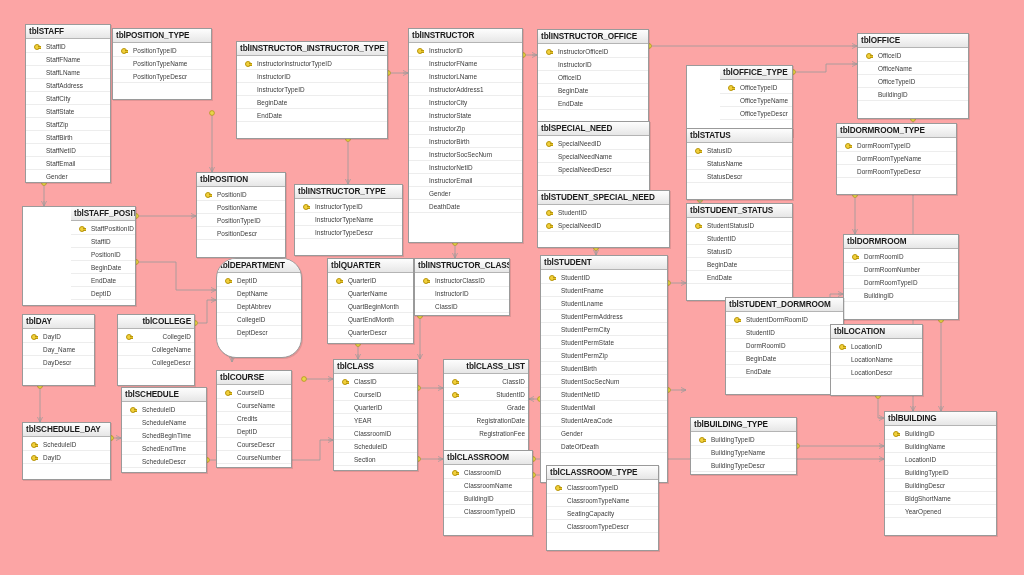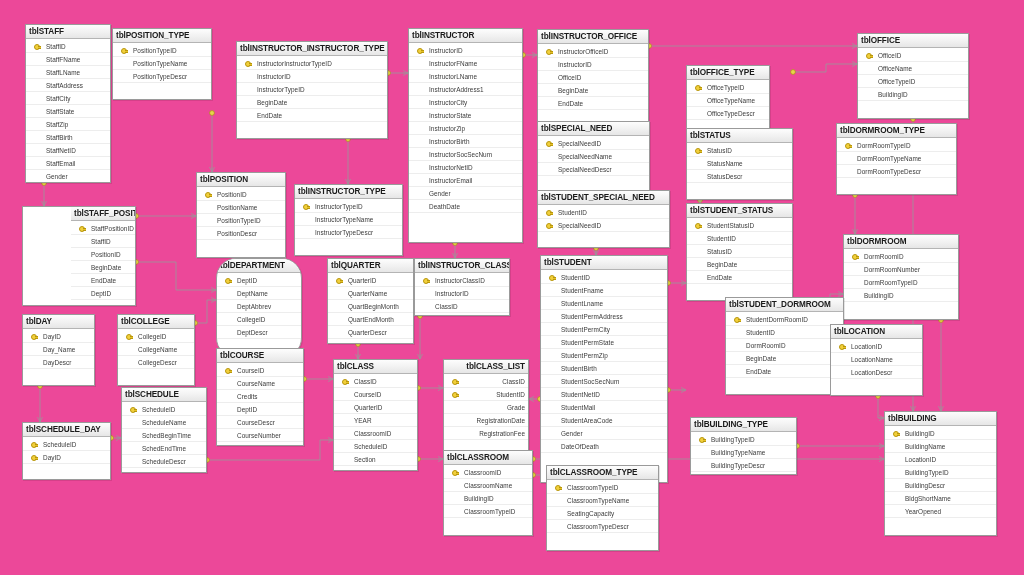--- a/index.html
+++ b/index.html
@@ -5,21 +5,21 @@
   * { box-sizing: border-box; }
   html, body {
     margin: 0; padding: 0;
     background: #ffffff;
     font-family: "Liberation Sans", sans-serif;
   }
   #canvas {
     position: relative;
     width: 1024px;
     height: 575px;
-    background: #ec4899;
+    background: #fca5a5;
     overflow: hidden;
   }
   
   #wires {
     position: absolute;
     left: 0; top: 0;
     width: 1024px; height: 575px;
     pointer-events: none;
   }
   
@@ -387,21 +387,21 @@
         <div class="tbl-title">tblINSTRUCTOR_OFFICE</div>
         <div class="tbl-body">
           <div class="fld"><span class="key-ico"></span><span>InstructorOfficeID</span></div>
           <div class="fld"><span>InstructorID</span></div>
           <div class="fld"><span>OfficeID</span></div>
           <div class="fld"><span>BeginDate</span></div>
           <div class="fld"><span>EndDate</span></div>
           <div class="tbl-pad" style="height: 14px;"></div>
         </div>
       </div>
-      <div class="tbl" style="left: 686px; top: 65px; width: 84px; height: 72px;">
+      <div class="tbl" style="left: 686px; top: 65px; width: 107px; height: 72px; padding-left: 33px;">
         <div class="tbl-title">tblOFFICE_TYPE</div>
         <div class="tbl-body">
           <div class="fld"><span class="key-ico"></span><span>OfficeTypeID</span></div>
           <div class="fld"><span>OfficeTypeName</span></div>
           <div class="fld"><span>OfficeTypeDescr</span></div>
           <div class="tbl-pad" style="height: 14px;"></div>
         </div>
       </div>
       <div class="tbl" style="left: 857px; top: 33px; width: 112px; height: 86px;">
         <div class="tbl-title">tblOFFICE</div>
@@ -573,30 +573,30 @@
       </div>
       <div class="tbl" style="left: 22px; top: 314px; width: 73px; height: 72px;">
         <div class="tbl-title">tblDAY</div>
         <div class="tbl-body">
           <div class="fld"><span class="key-ico"></span><span>DayID</span></div>
           <div class="fld"><span>Day_Name</span></div>
           <div class="fld"><span>DayDescr</span></div>
           <div class="tbl-pad" style="height: 14px;"></div>
         </div>
       </div>
-      <div class="tbl" style="left: 117px; top: 314px; width: 78px; height: 72px;">
+      <div class="tbl" style="left: 117px; top: 314px; width: 78px; height: 72px; text-align: right;">
         <div class="tbl-title">tblCOLLEGE</div>
         <div class="tbl-body">
           <div class="fld"><span class="key-ico"></span><span>CollegeID</span></div>
           <div class="fld"><span>CollegeName</span></div>
           <div class="fld"><span>CollegeDescr</span></div>
           <div class="tbl-pad" style="height: 14px;"></div>
         </div>
       </div>
-      <div class="tbl" style="left: 216px; top: 348px; width: 88px; height: 98px;">
+      <div class="tbl" style="left: 216px; top: 370px; width: 76px; height: 98px;">
         <div class="tbl-title">tblCOURSE</div>
         <div class="tbl-body">
           <div class="fld"><span class="key-ico"></span><span>CourseID</span></div>
           <div class="fld"><span>CourseName</span></div>
           <div class="fld"><span>Credits</span></div>
           <div class="fld"><span>DeptID</span></div>
           <div class="fld"><span>CourseDescr</span></div>
           <div class="fld"><span>CourseNumber</span></div>
           <div class="tbl-pad" style="height: 14px;"></div>
         </div>

